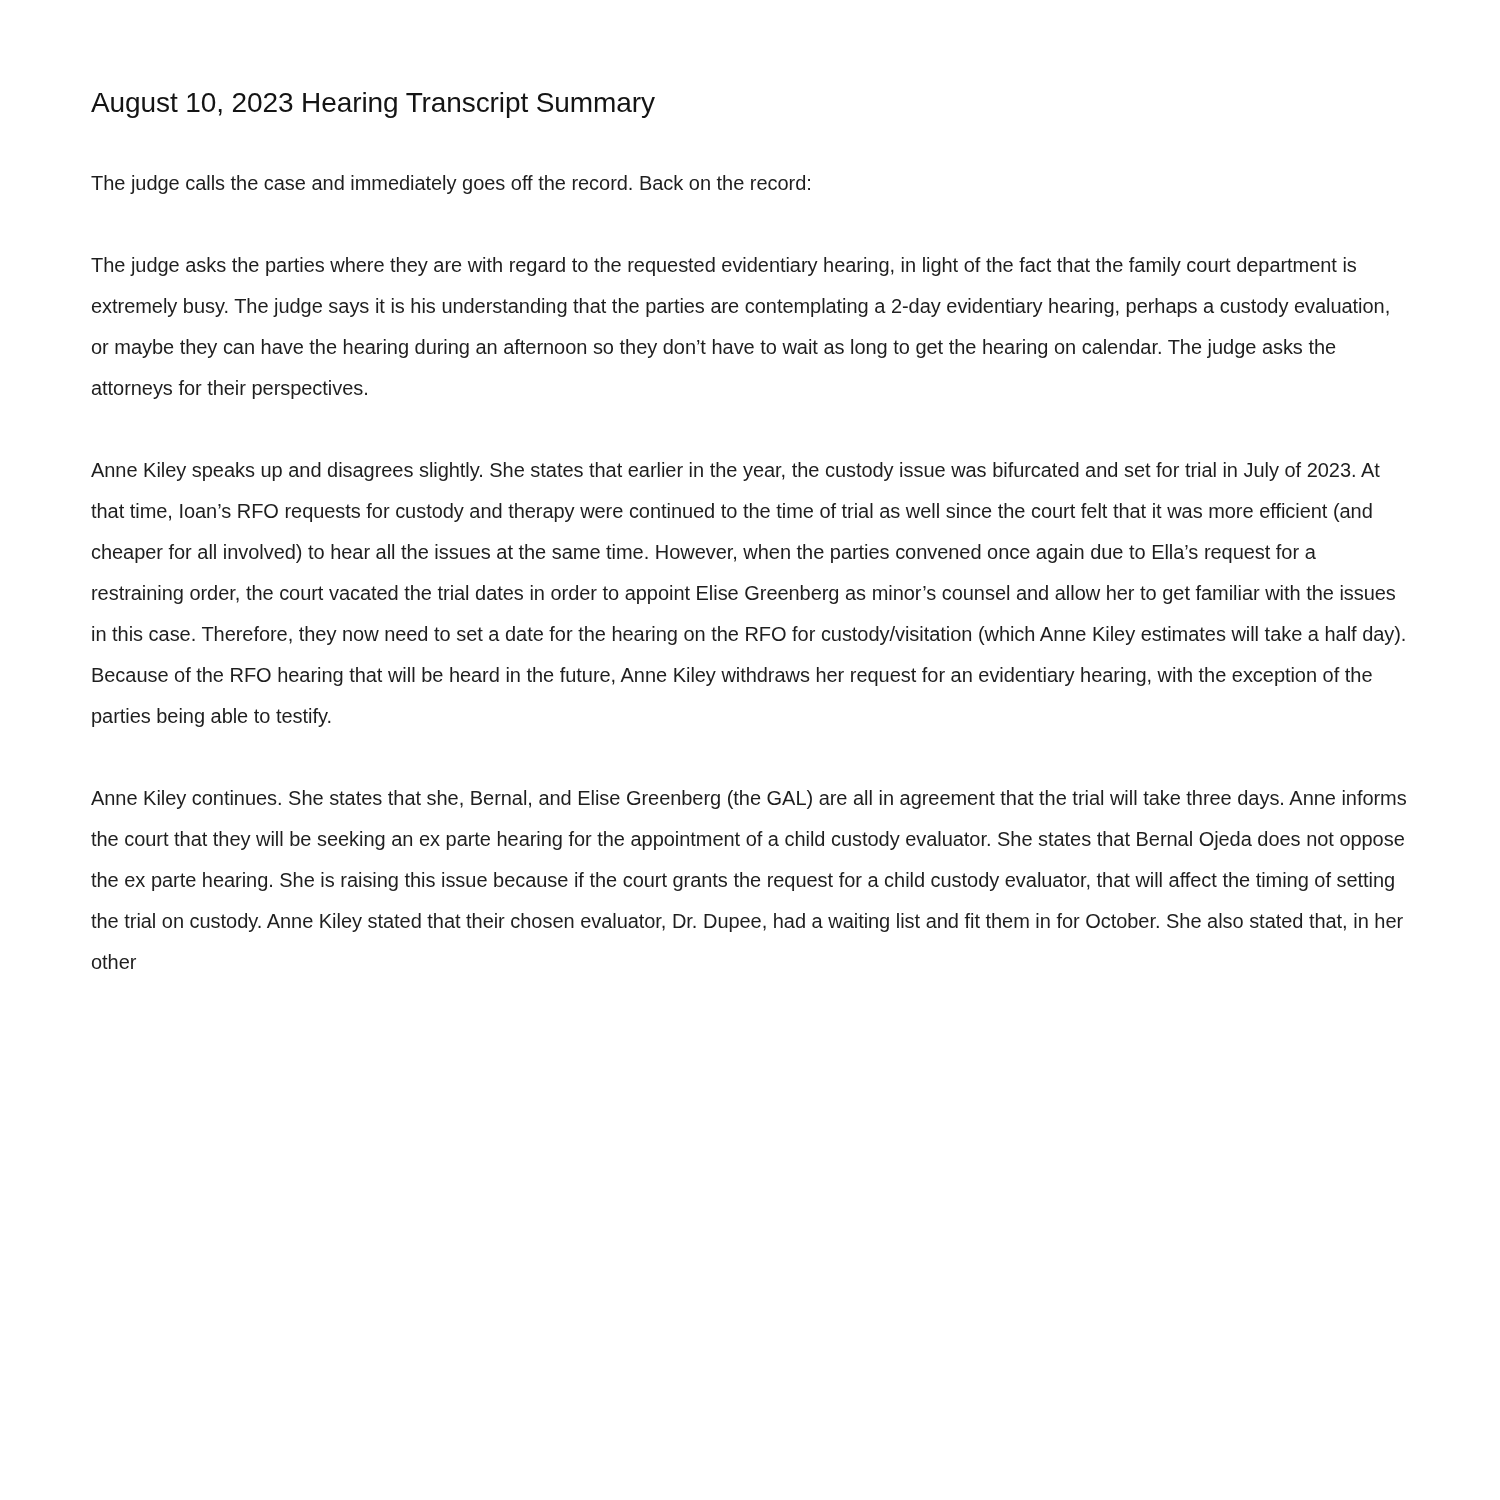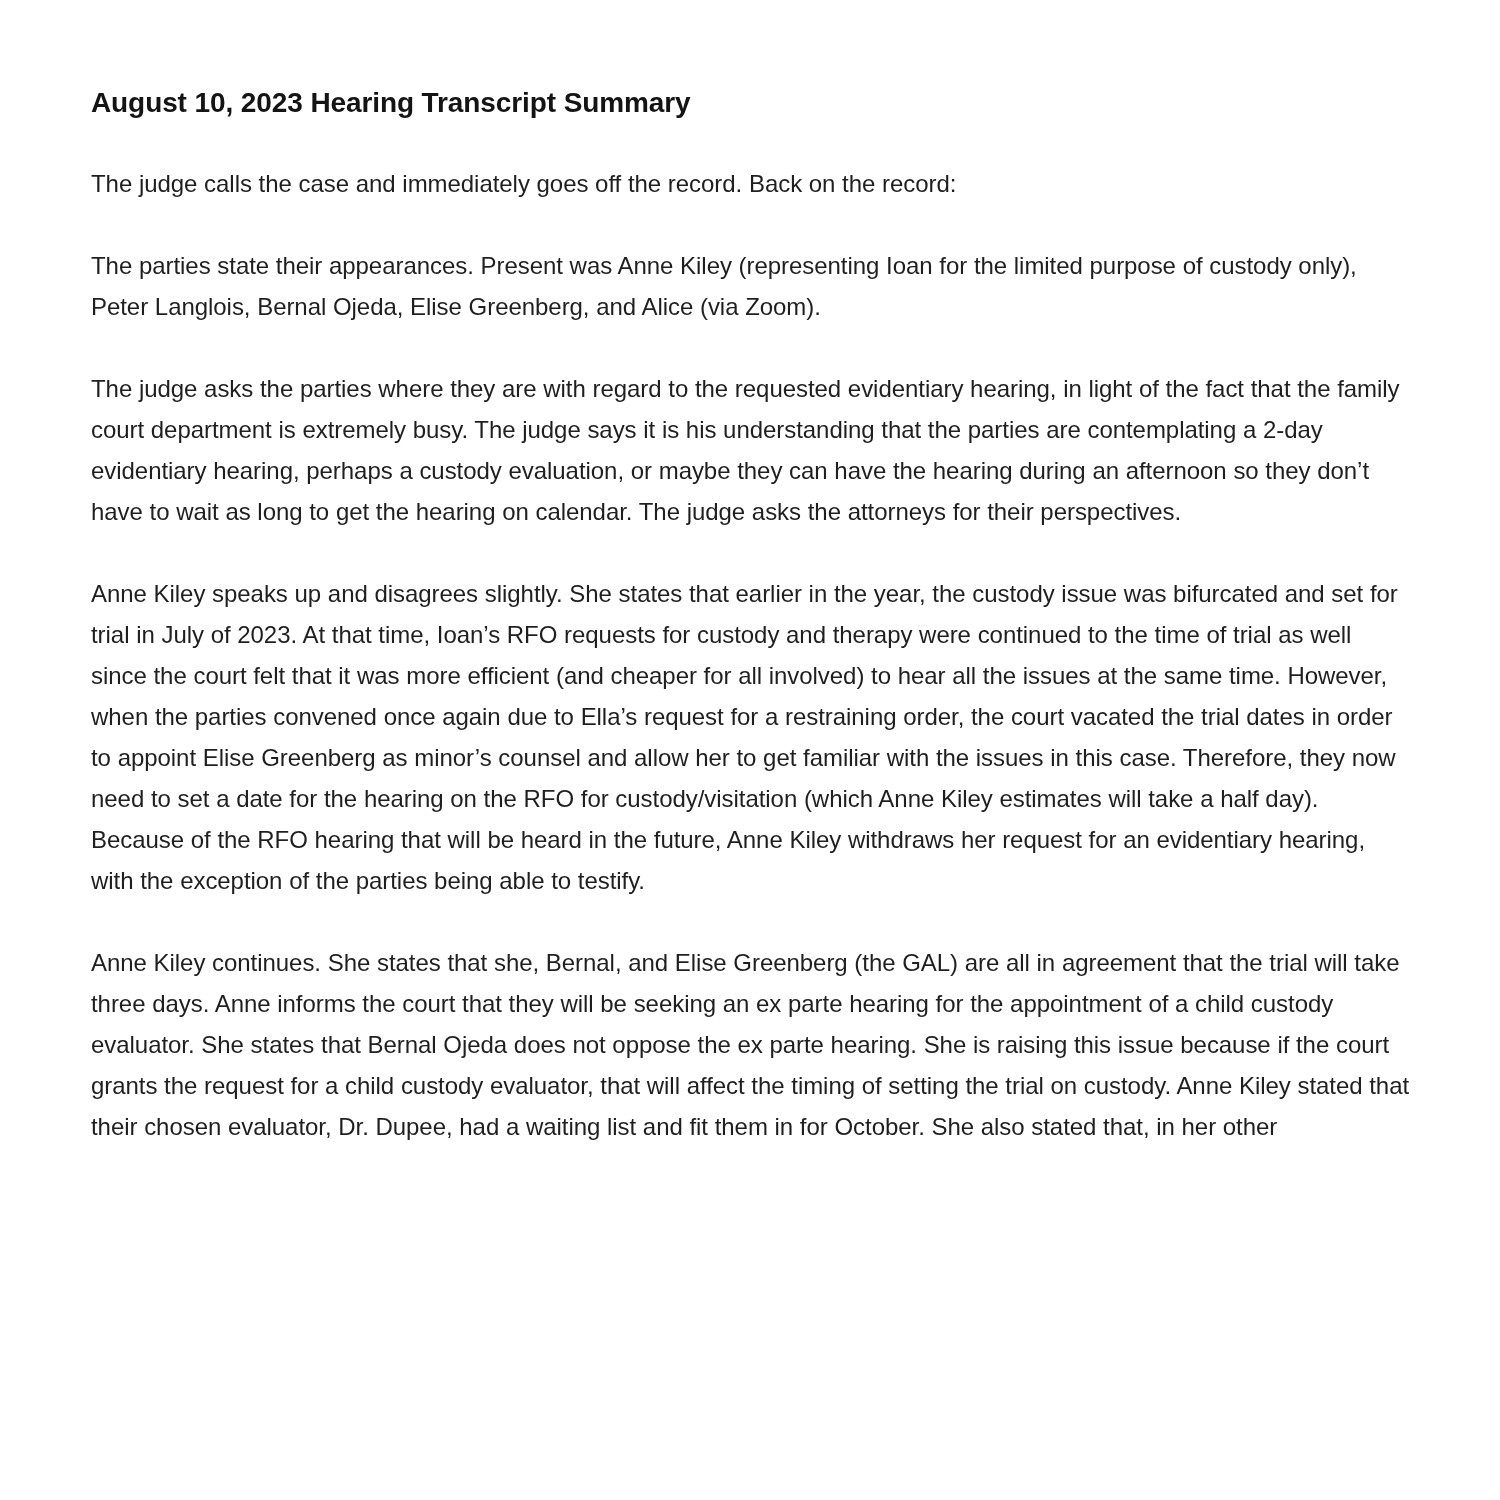--- a/index.html
+++ b/index.html
@@ -21,28 +21,28 @@
     box-sizing: border-box;
   }
   .doc-body {
     position: absolute;
     left: 91px;
     top: 82px;
     width: 1320px;
   }
   .doc-heading {
     font-size: 28px;
-    font-weight: bold;
+    font-weight: normal;
     line-height: 41px;
     letter-spacing: -0.1px;
     margin: 0 0 40px 0;
     color: #141414;
   }
   .doc-para {
-    font-size: 24px;
+    font-size: 20px;
     font-weight: normal;
     line-height: 41px;
     letter-spacing: -0.05px;
     margin: 0 0 41px 0;
     color: #1f1f1f;
     text-align: left;
     word-spacing: 0.1px;
   }
   .doc-para:last-child {
     margin-bottom: 4px;
@@ -52,21 +52,20 @@
 <body>
 
 <div class="page">
   <div class="doc-body">
 
     <p class="doc-heading">August 10, 2023 Hearing Transcript Summary</p>
 
 
     <p class="doc-para">The judge calls the case and immediately goes off the record. Back on the record:</p>
 
-    <p class="doc-para">The parties state their appearances. Present was Anne Kiley (representing Ioan for the limited purpose of custody only), Peter Langlois, Bernal Ojeda, Elise Greenberg, and Alice (via Zoom).</p>
 
     <p class="doc-para">The judge asks the parties where they are with regard to the requested evidentiary hearing, in light of the fact that the family court department is extremely busy. The judge says it is his understanding that the parties are contemplating a 2-day evidentiary hearing, perhaps a custody evaluation, or maybe they can have the hearing during an afternoon so they don’t have to wait as long to get the hearing on calendar. The judge asks the attorneys for their perspectives.</p>
 
     <p class="doc-para">Anne Kiley speaks up and disagrees slightly. She states that earlier in the year, the custody issue was bifurcated and set for trial in July of 2023. At that time, Ioan’s RFO requests for custody and therapy were continued to the time of trial as well since the court felt that it was more efficient (and cheaper for all involved) to hear all the issues at the same time. However, when the parties convened once again due to Ella’s request for a restraining order, the court vacated the trial dates in order to appoint Elise Greenberg as minor’s counsel and allow her to get familiar with the issues in this case. Therefore, they now need to set a date for the hearing on the RFO for custody/visitation (which Anne Kiley estimates will take a half day). Because of the RFO hearing that will be heard in the future, Anne Kiley withdraws her request for an evidentiary hearing, with the exception of the parties being able to testify.</p>
 
 
     <p class="doc-para">Anne Kiley continues. She states that she, Bernal, and Elise Greenberg (the GAL) are all in agreement that the trial will take three days. Anne informs the court that they will be seeking an ex parte hearing for the appointment of a child custody evaluator. She states that Bernal Ojeda does not oppose the ex parte hearing. She is raising this issue because if the court grants the request for a child custody evaluator, that will affect the timing of setting the trial on custody. Anne Kiley stated that their chosen evaluator, Dr. Dupee, had a waiting list and fit them in for October. She also stated that, in her other</p>
 
   </div>
 </div>

